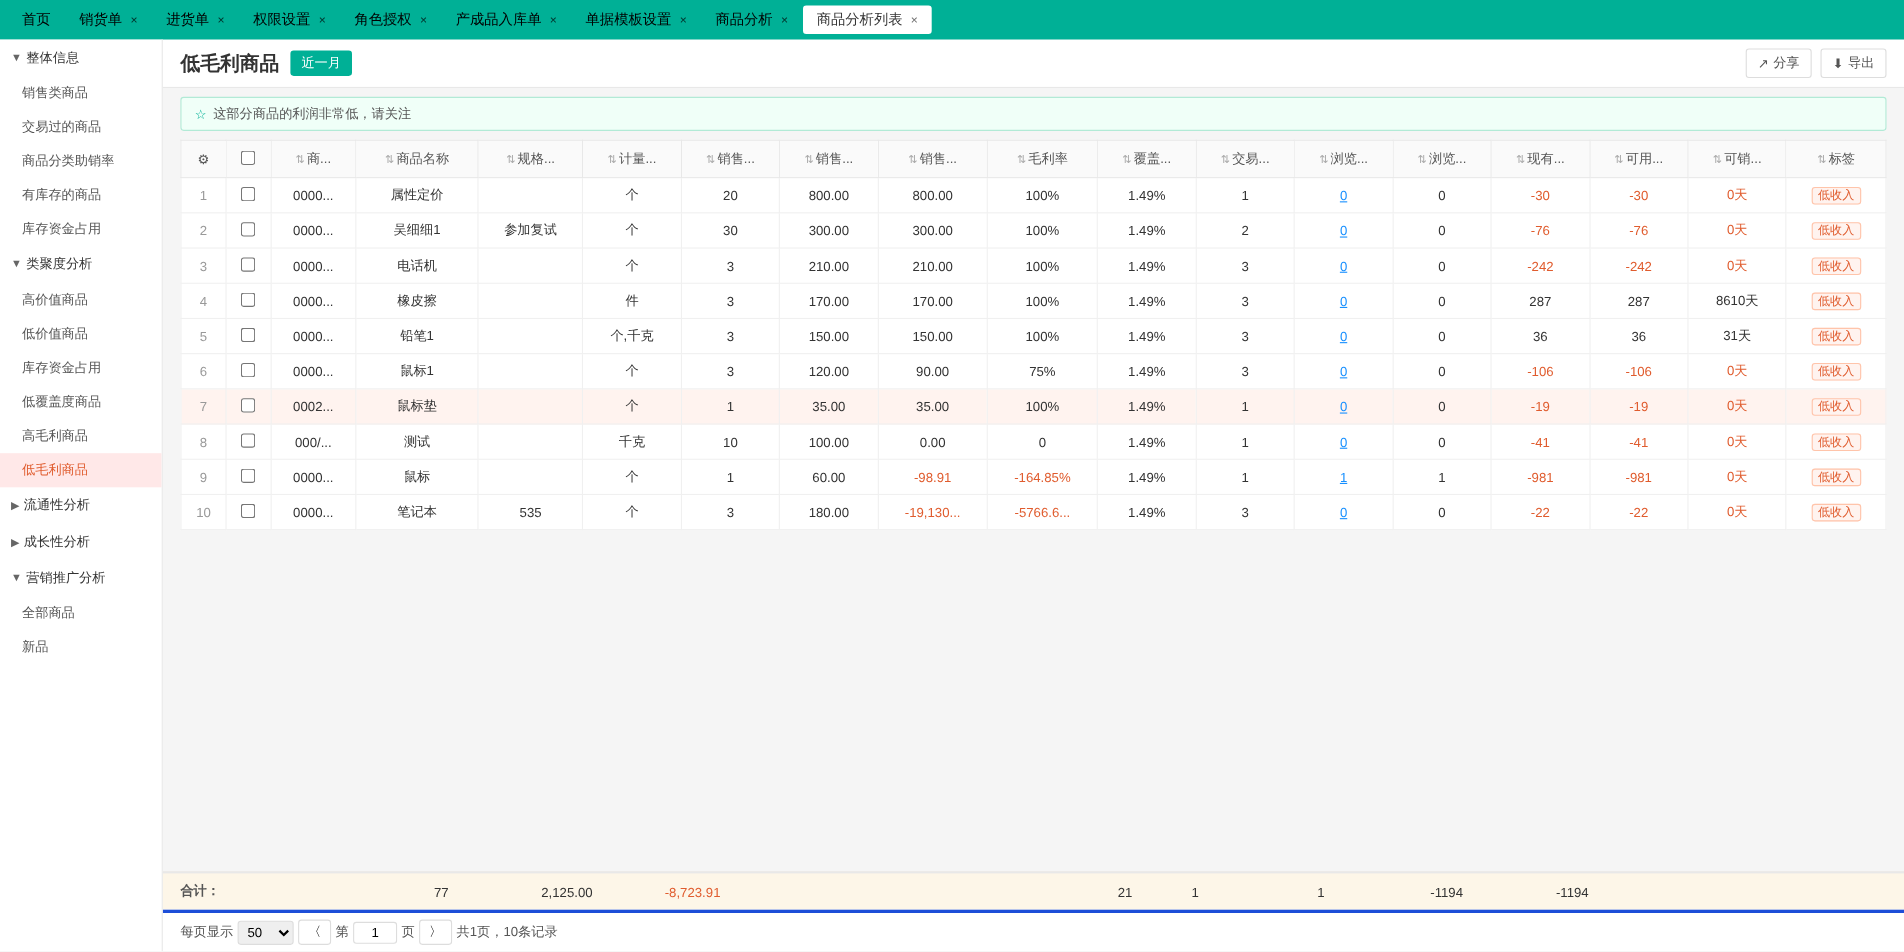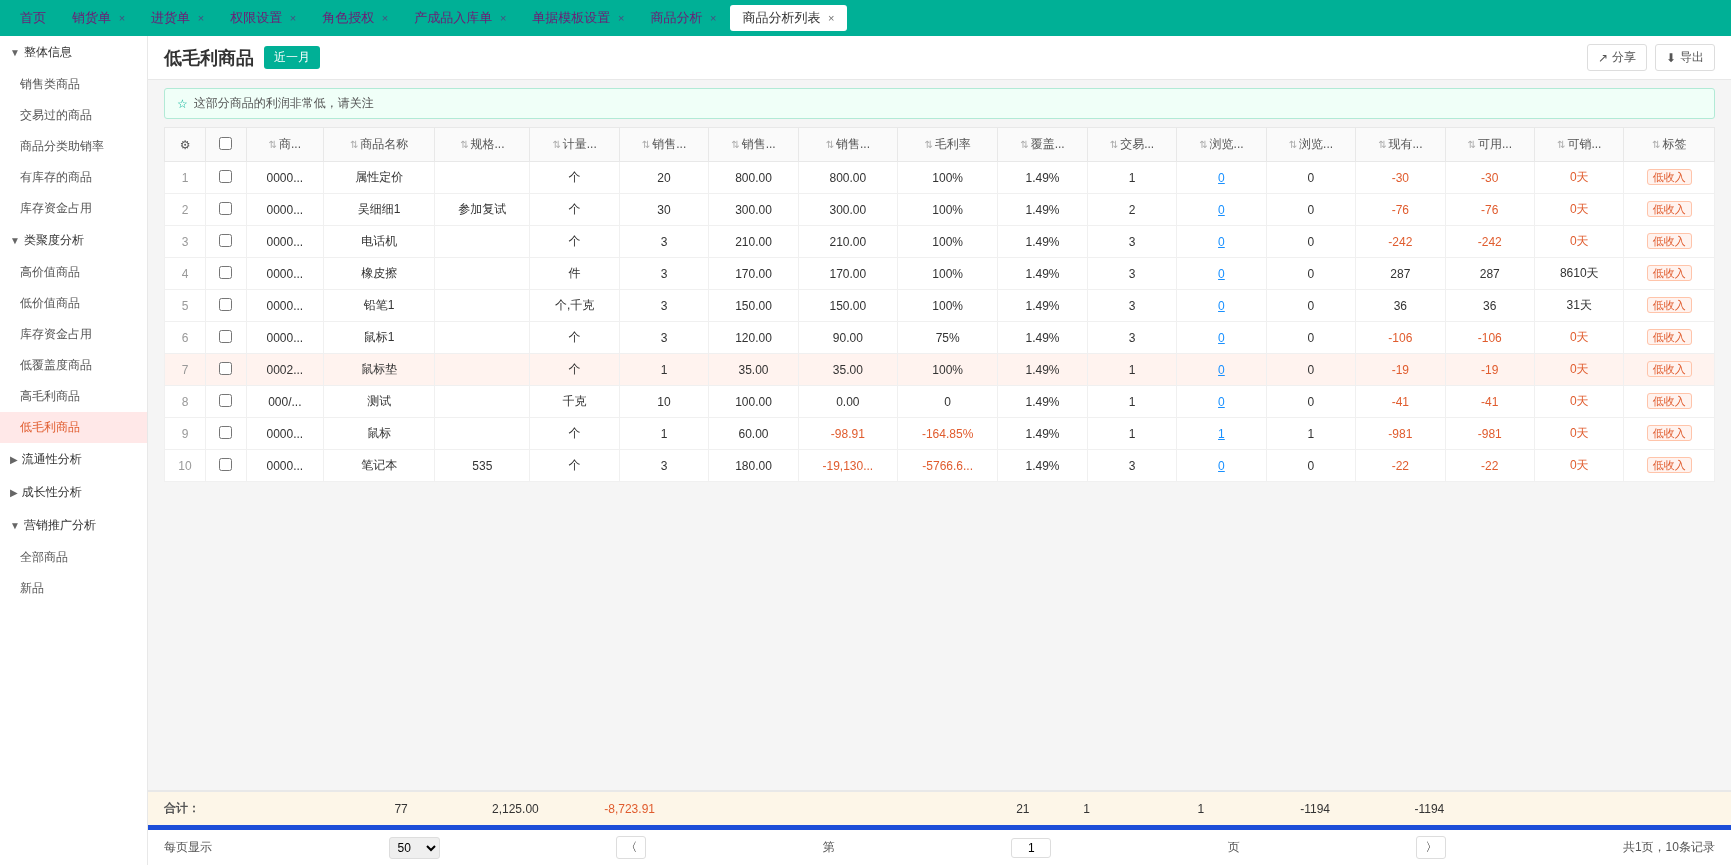--- a/index.html
+++ b/index.html
@@ -8,21 +8,21 @@
     
     .top-nav {
       background: #00b096;
       display: flex;
       align-items: center;
       height: 36px;
       padding: 0 8px;
       gap: 2px;
     }
     .top-nav .nav-item {
-      color: #701a75;
+      color: #000000;
       padding: 4px 12px;
       cursor: pointer;
       border-radius: 3px;
       font-size: 13px;
       white-space: nowrap;
     }
     .top-nav .nav-item.active { background: #fff; color: #333; }
     .top-nav .nav-item .close-x { margin-left: 4px; font-size: 11px; opacity: 0.7; }
 
     
@@ -166,26 +166,26 @@
       padding: 8px 16px;
       display: flex;
       align-items: center;
       gap: 0;
       font-size: 12px;
     }
 
     
     .pagination {
       background: #fff;
-      border-top: 5px solid #1d4ed8;
+      border-top: 3px solid #1d4ed8;
       padding: 6px 16px;
       display: flex;
       align-items: center;
-      justify-content: space-between;
-      gap: 20px;
+      justify-content: flex-start;
+      gap: 4px;
       font-size: 12px;
       color: #555;
     }
     .pagination select {
       border: 1px solid #ddd;
       border-radius: 3px;
       padding: 2px 4px;
       font-size: 12px;
     }
     .pagination .page-btn {

